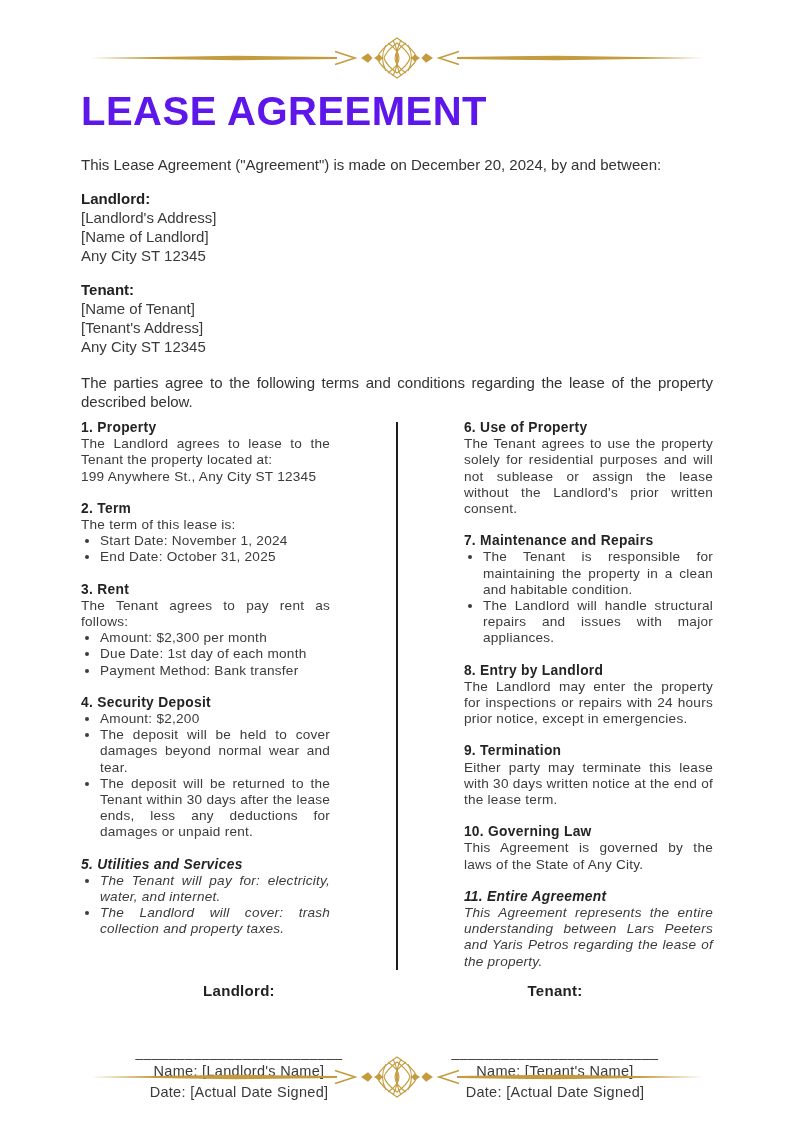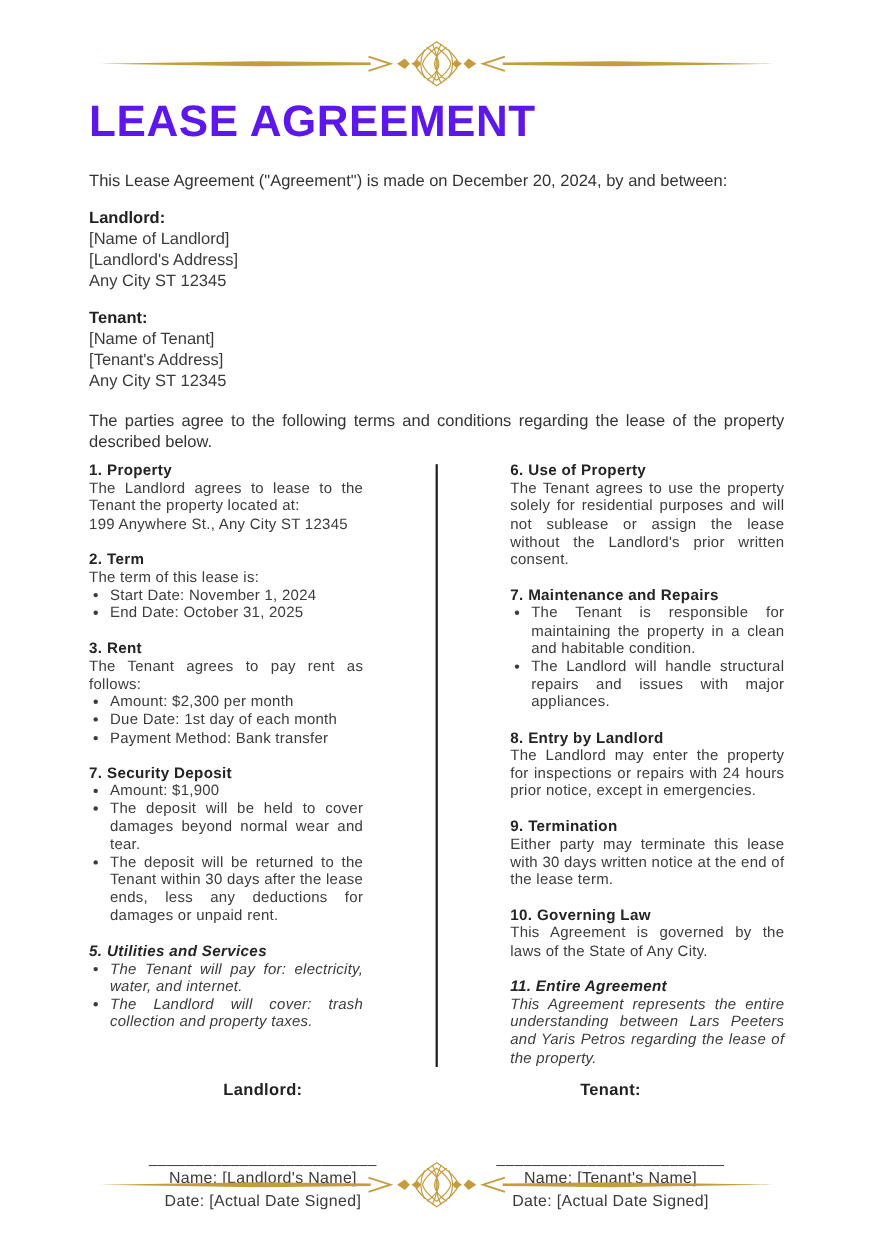--- a/index.html
+++ b/index.html
@@ -77,22 +77,22 @@
       </g>
     </svg>
   </div>
 
   <h1 class="doc-title">LEASE AGREEMENT</h1>
 
   <p class="intro">This Lease Agreement ("Agreement") is made on December 20, 2024, by and between:</p>
 
   <div class="party">
     <div class="party-label">Landlord:</div>
+    <div>[Landlord's Address]</div>
     <div>[Name of Landlord]</div>
-    <div>[Landlord's Address]</div>
     <div>Any City ST 12345</div>
   </div>
 
   <div class="party">
     <div class="party-label">Tenant:</div>
     <div>[Name of Tenant]</div>
     <div>[Tenant's Address]</div>
     <div>Any City ST 12345</div>
   </div>
 
@@ -120,23 +120,23 @@
         <h4>3. Rent</h4>
         <p>The Tenant agrees to pay rent as follows:</p>
         <ul>
           <li>Amount: $2,300 per month</li>
           <li>Due Date: 1st day of each month</li>
           <li>Payment Method: Bank transfer</li>
         </ul>
       </section>
 
       <section>
-        <h4>7. Security Deposit</h4>
-        <ul>
-          <li>Amount: $1,900</li>
+        <h4>4. Security Deposit</h4>
+        <ul>
+          <li>Amount: $2,200</li>
           <li>The deposit will be held to cover damages beyond normal wear and tear.</li>
           <li>The deposit will be returned to the Tenant within 30 days after the lease ends, less any deductions for damages or unpaid rent.</li>
         </ul>
       </section>
 
       <section>
         <h4>5. Utilities and Services</h4>
         <ul>
           <li>The Tenant will pay for: electricity, water, and internet.</li>
           <li>The Landlord will cover: trash collection and property taxes.</li>

